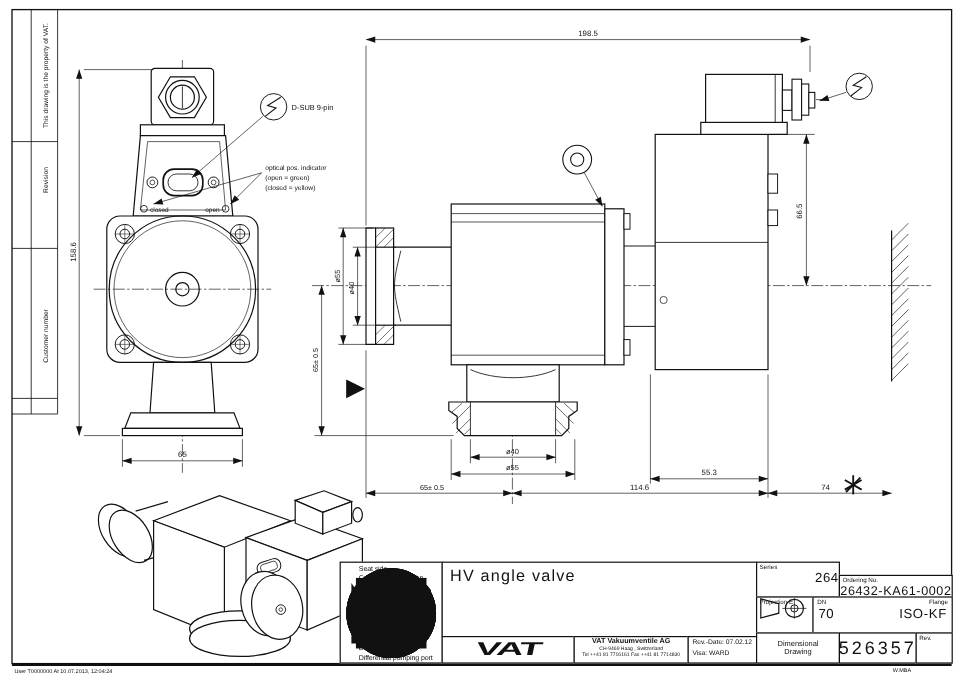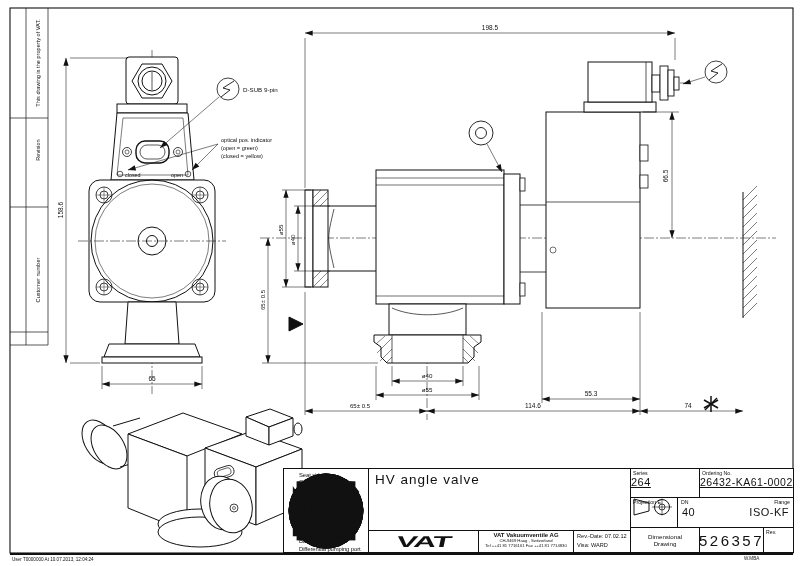--- a/index.html
+++ b/index.html
@@ -16,28 +16,28 @@
   .legend-row .lg-ic{width:9px;height:9px;flex:0 0 9px;display:inline-block;}
   .legend-row .lg-lb{font-size:5.9px;white-space:nowrap;letter-spacing:-0.1px;}
   .title-cell{left:85px;top:0;width:263px;height:63px;padding:3px 6px;font-size:13.5px;letter-spacing:1px;}
   .logo-cell{left:85px;top:62px;width:111px;height:23px;display:flex;align-items:center;justify-content:center;}
   .addr-cell{left:195px;top:62px;width:96px;height:23px;padding:1px 2px;text-align:center;}
   .addr-co{font-size:6px;font-weight:bold;white-space:nowrap;}
   .addr-ln{font-size:4.2px;white-space:nowrap;}
   .revdate-cell{left:290px;top:62px;width:58px;height:23px;padding:2px 3px;}
   .revdate-cell div{font-size:5.6px;white-space:nowrap;margin-bottom:3px;}
   .series-cell{left:347px;top:0;width:70px;height:30px;}
-  .ordering-cell{left:416px;top:0;width:95px;height:30px;}
+  .ordering-cell{left:416px;top:11px;width:95px;height:30px;}
   .proj-cell{left:347px;top:29px;width:48px;height:31px;}
   .dnflange-cell{left:394px;top:29px;width:117px;height:31px;}
   .doctype-cell{left:347px;top:59px;width:70px;height:26px;display:flex;flex-direction:column;align-items:center;justify-content:center;}
   .number-cell{left:416px;top:59px;width:65px;height:26px;display:flex;align-items:center;justify-content:center;}
   .revcell{left:480px;top:59px;width:31px;height:26px;padding:1px 2px;}
   .hd{font-size:5.2px;padding:1px 0 0 2px;}
-  .val-lg{font-size:11px;text-align:left;letter-spacing:0.5px;text-decoration:underline;}
+  .val-lg{font-size:11px;text-align:right;letter-spacing:0.5px;}
   .doctype-cell div{font-size:6.2px;line-height:7px;}
   .dn-row{display:flex;justify-content:space-between;font-size:5.2px;padding:1px 3px 0 3px;}
   .dn-val{display:flex;justify-content:space-between;font-size:11px;padding:1px 4px 0 4px;letter-spacing:0.5px;}
   .num-big{font-size:15px;letter-spacing:2.5px;}
   .vat-logo{font-weight:bold;font-size:25px;letter-spacing:-1px;transform:skewX(-12deg) scaleY(0.62) scaleX(1.25);}
 </style>
 </head>
 <body>
 
 <div class="page">
@@ -492,21 +492,21 @@
       <line x1="31" y1="0.5" x2="31" y2="17.5" stroke="#111" stroke-width="0.6"></line>
     </svg>
   </div>
 
   <div class="abs cell dnflange-cell">
     <div class="dn-row">
       <span>DN</span>
       <span>Flange</span>
     </div>
     <div class="dn-val">
-      <span>40</span>
+      <span>70</span>
       <span>ISO-KF</span>
     </div>
   </div>
 
   <div class="abs cell doctype-cell">
     <div>Dimensional</div>
     <div>Drawing</div>
   </div>
 
   <div class="abs cell number-cell">

